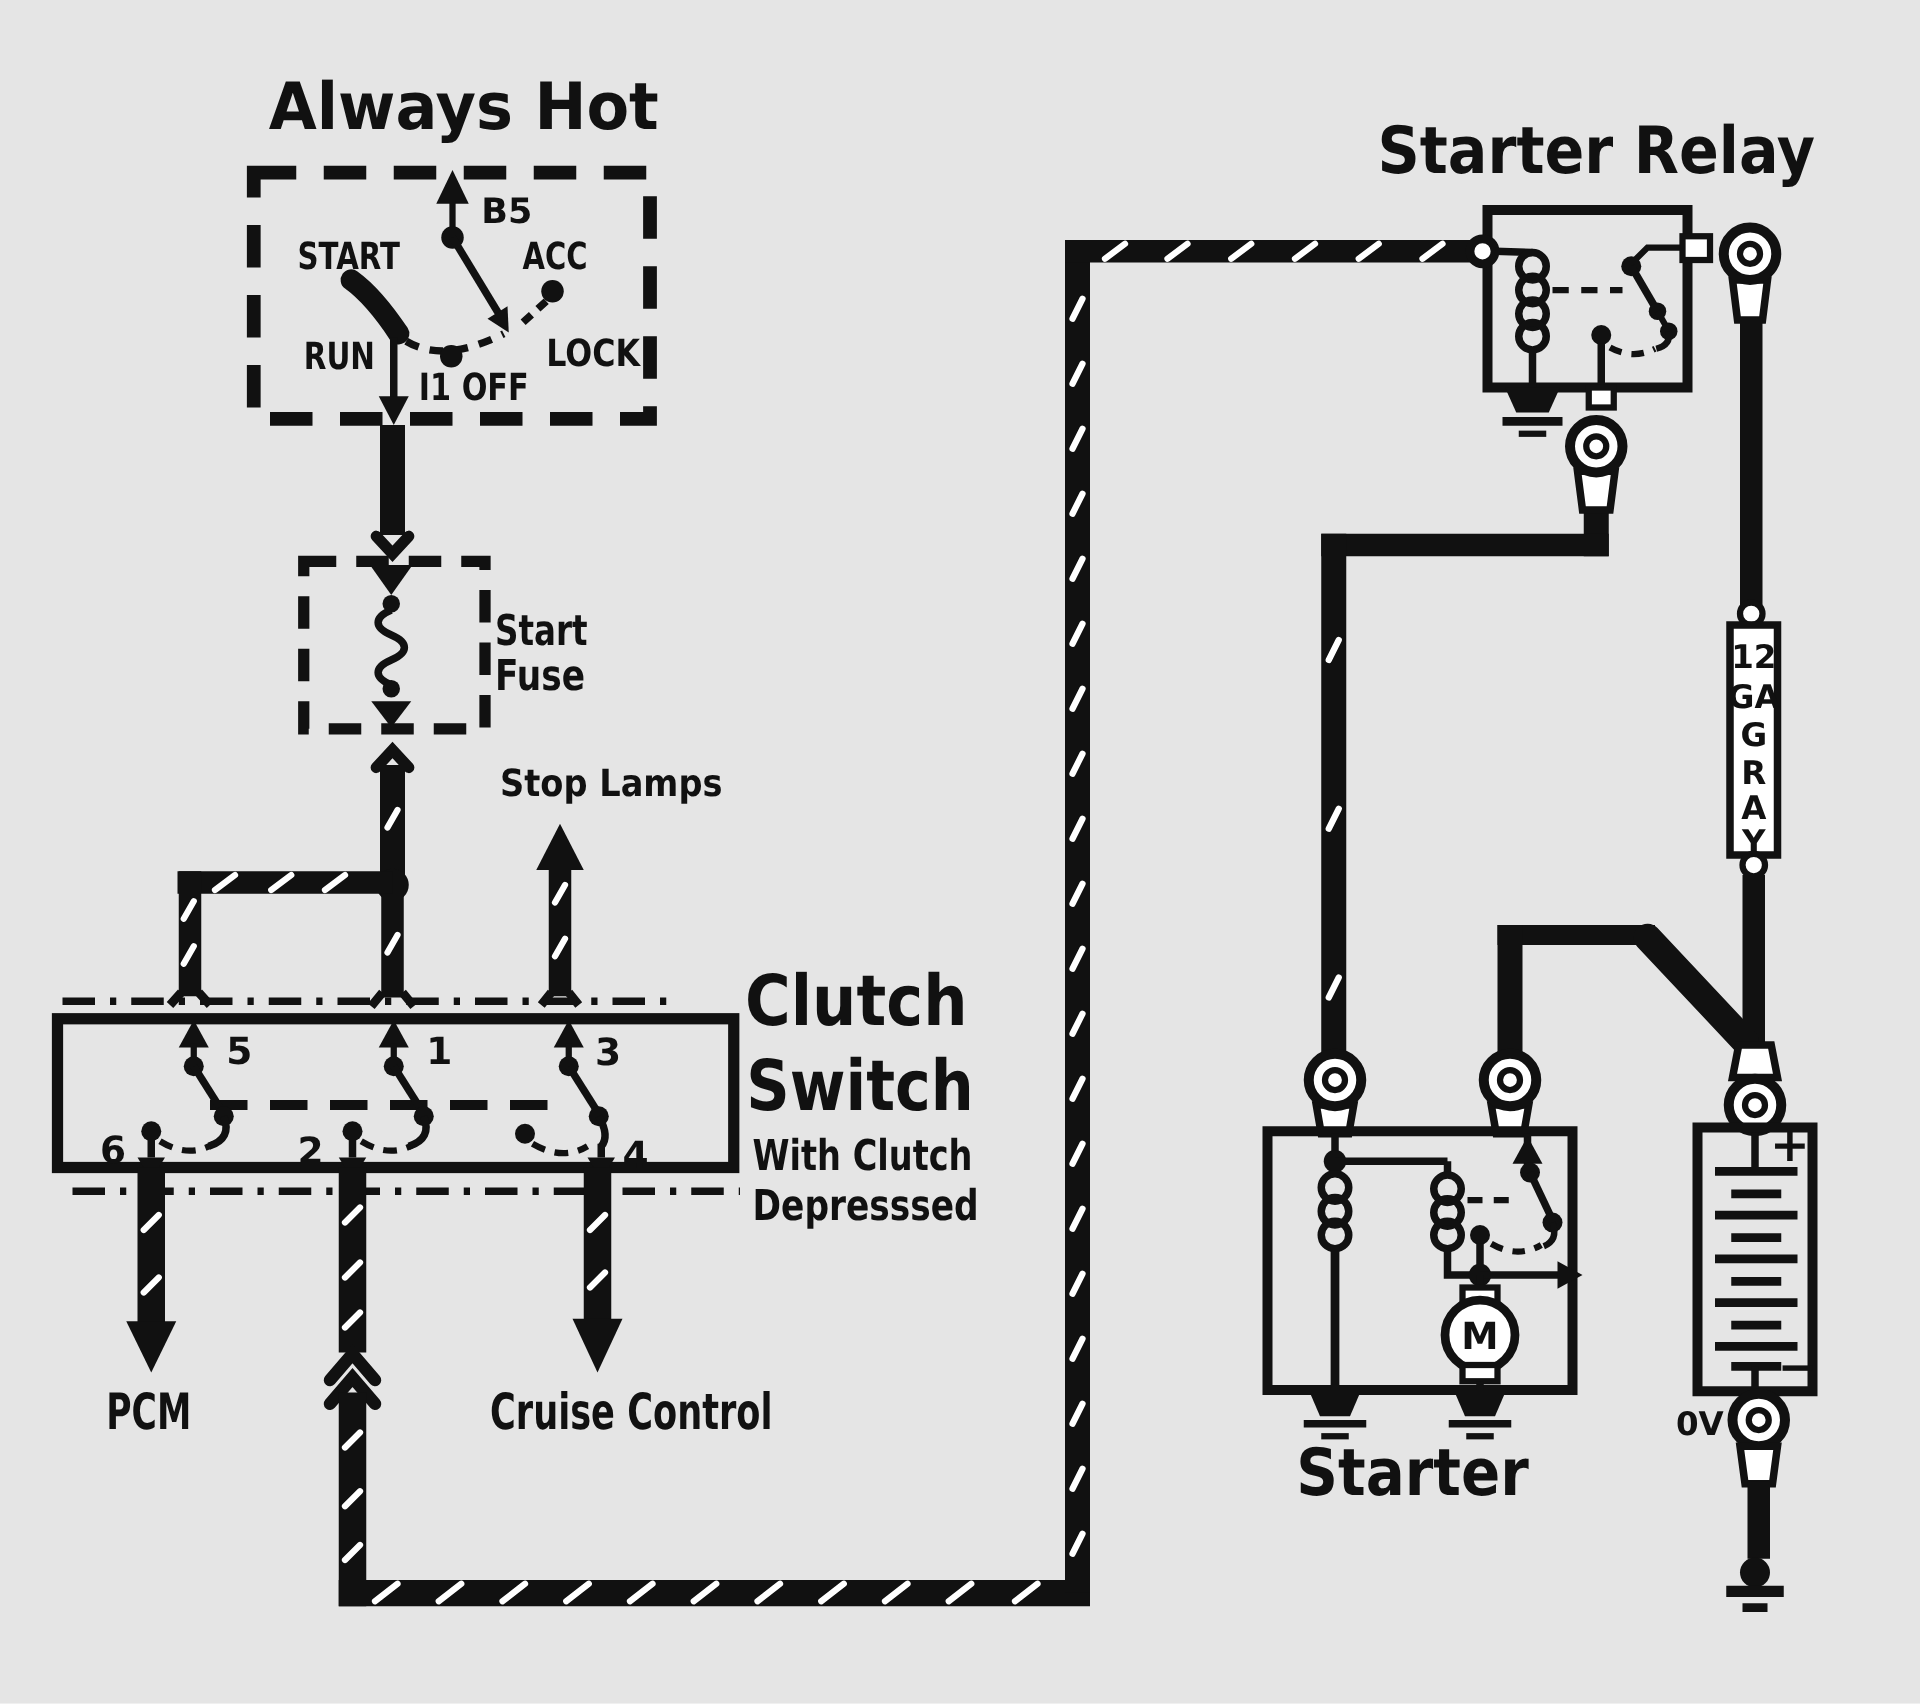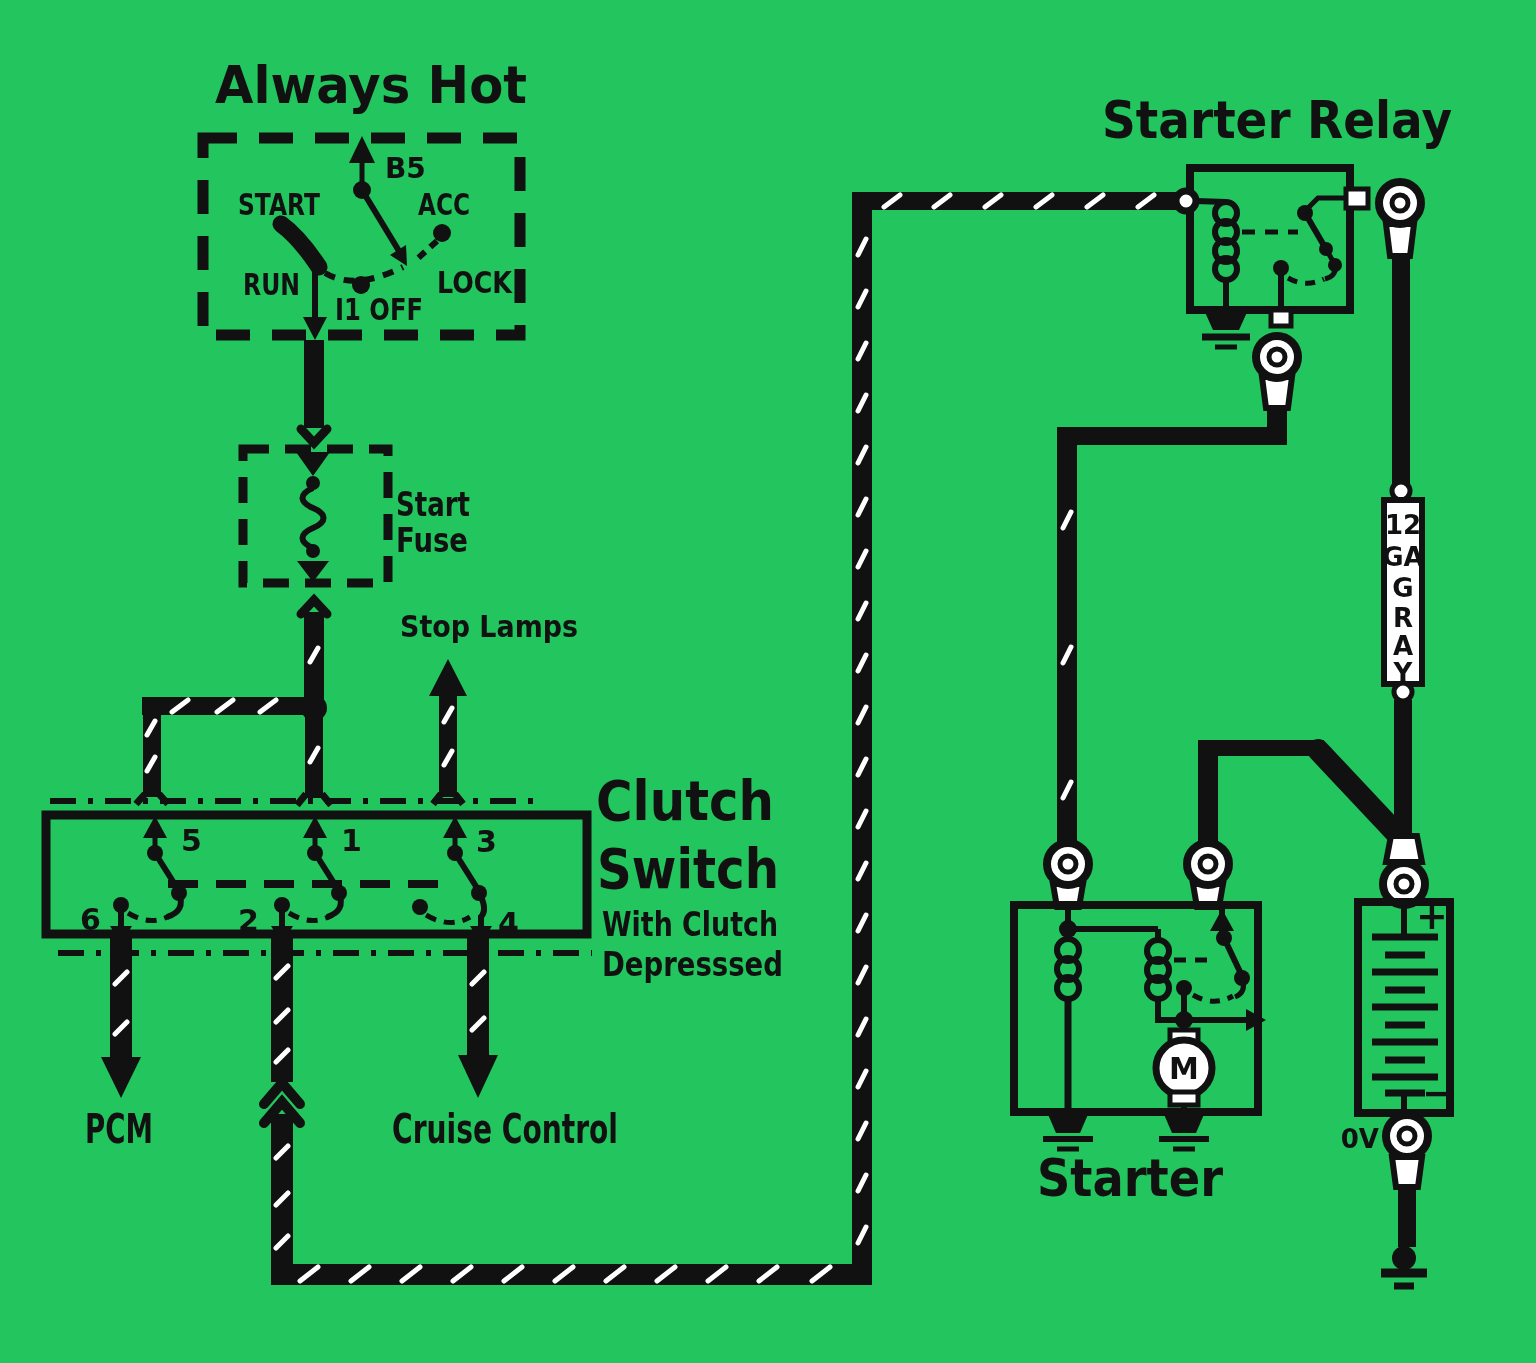--- a/index.html
+++ b/index.html
@@ -1,16 +1,16 @@
 <!DOCTYPE html>
 <html><head>
 <meta charset="utf-8">
 <style>
   html,body{margin:0;padding:0;background:#ffffff;}
-  .page{width:1536px;height:1363px;background:#22c55e;position:relative;overflow:hidden;text-decoration:underline;}
+  .page{width:1536px;height:1363px;background:#e5e5e5;position:relative;overflow:hidden;text-decoration:underline;}
   svg{display:block;}
   text{font-family:"DejaVu Sans","Liberation Sans",sans-serif;font-weight:bold;fill:#111;}
   .w{fill:#111;}
   .ln{stroke:#111;fill:none;}
   .dot{fill:#111;}
   .hatch{stroke:#ffffff;stroke-width:5;stroke-linecap:round;fill:none;}
 </style>
 </head>
 <body>
 

